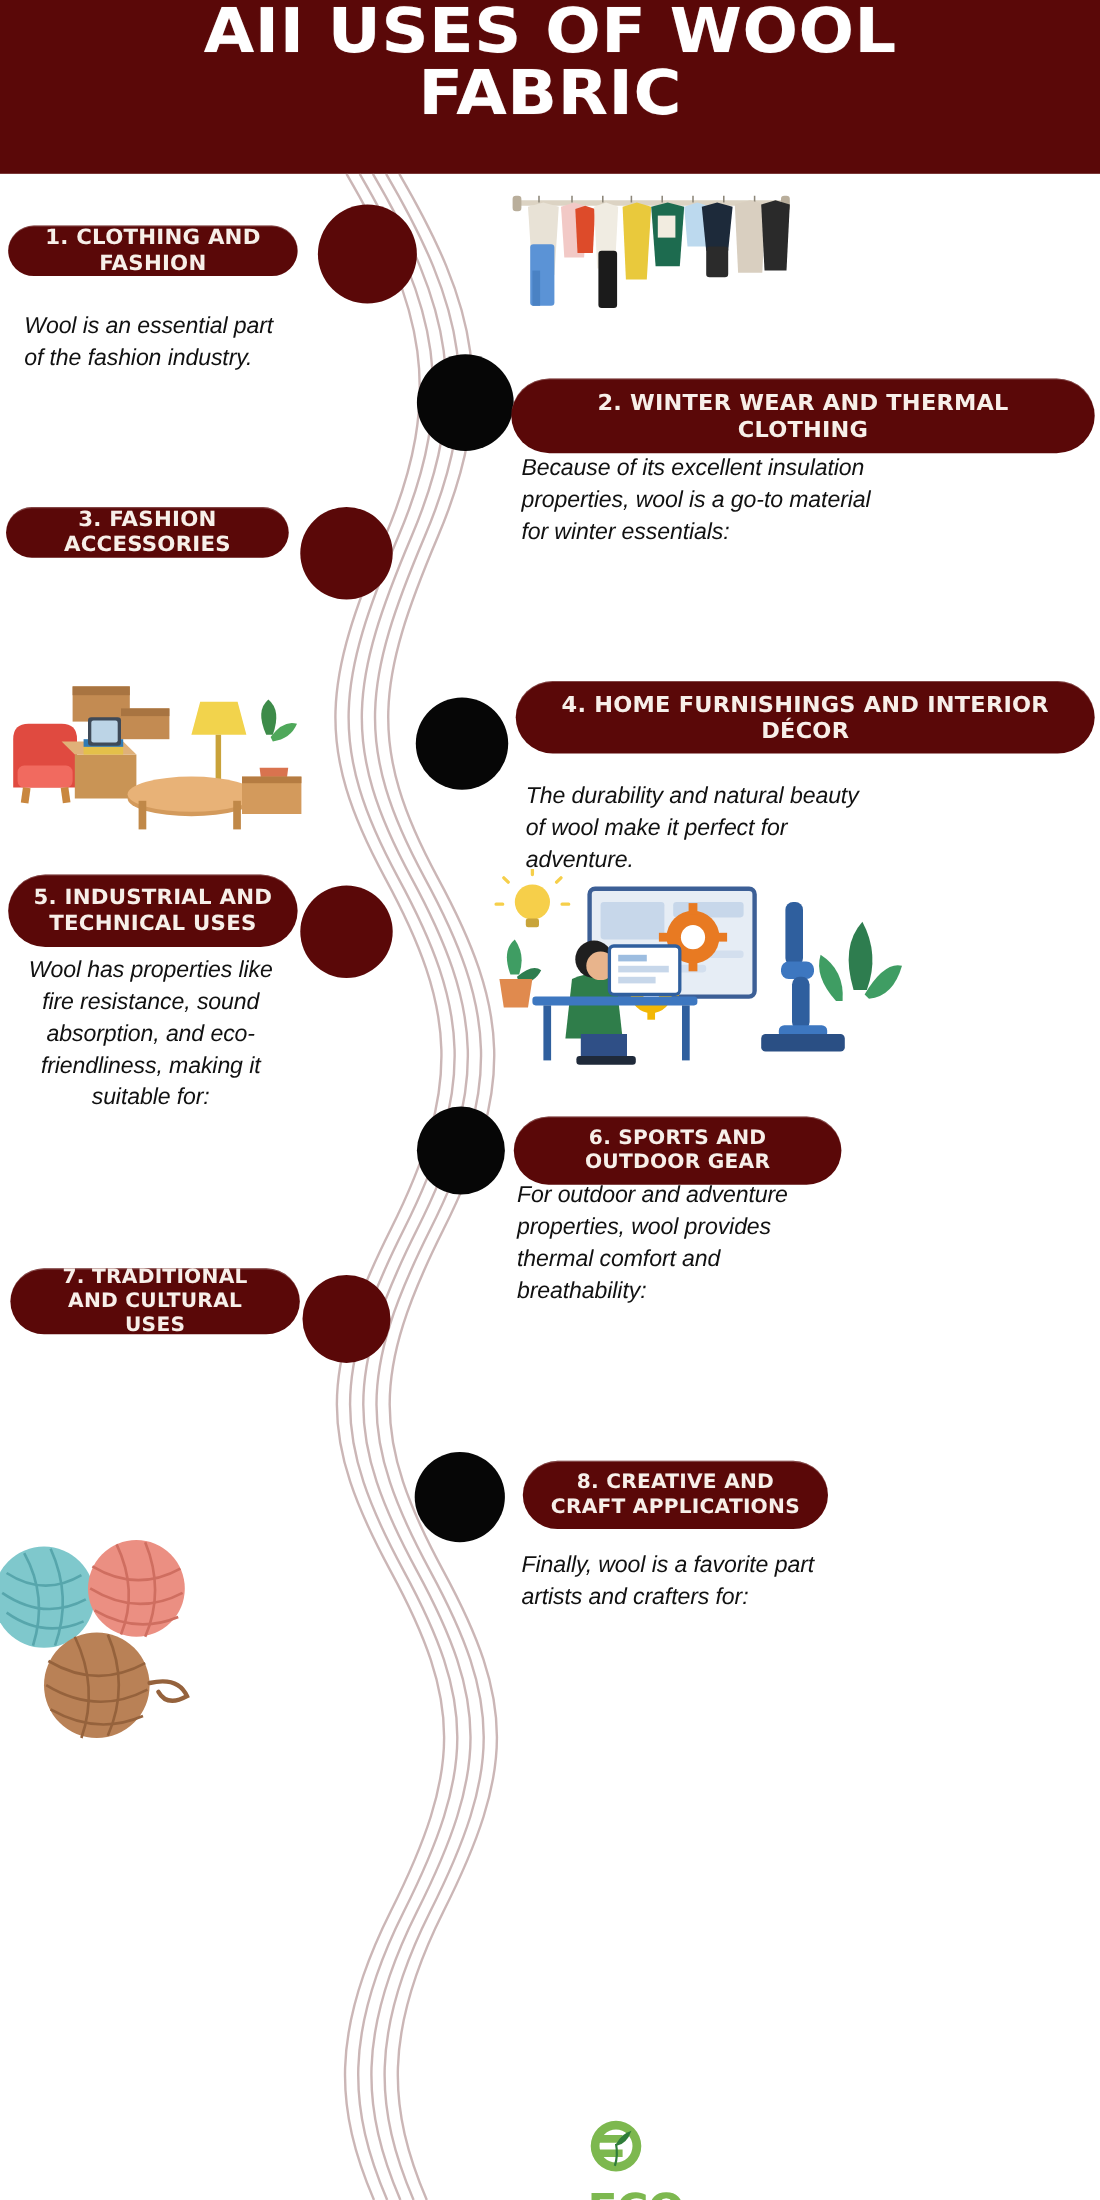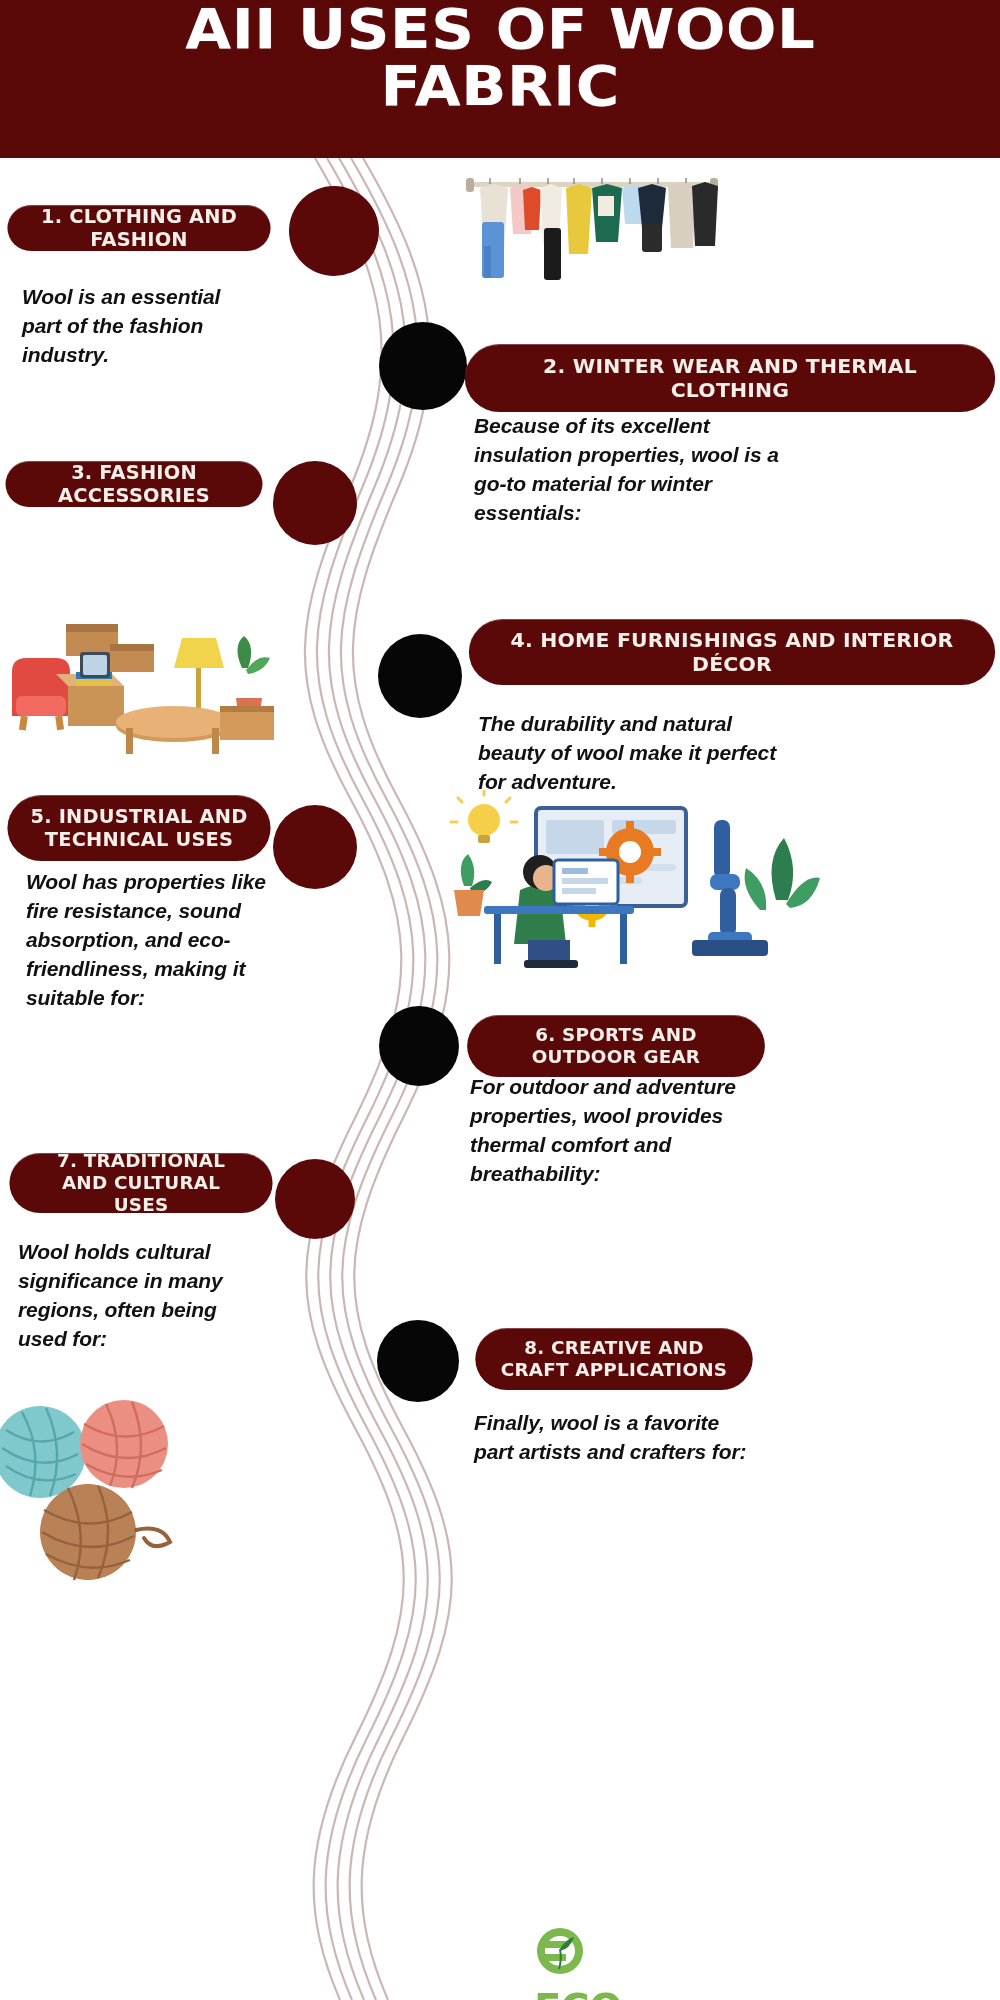--- a/index.html
+++ b/index.html
@@ -65,21 +65,21 @@
     transform:scaleX(1.02);
     box-shadow:0 1px 0 rgba(255,255,255,0.25) inset;
   }
 
   
   .para{
     position:absolute;
     color:#111111;
     font-family:"Liberation Sans",sans-serif;
     font-style:italic;
-    font-weight:bold;
+    font-weight:normal;
     font-size:21px;
     line-height:1.38;
     letter-spacing:-0.1px;
   }
 
   
   .illus{position:absolute;}
   .illus svg{display:block;}
 
   
@@ -201,21 +201,21 @@
 
       <rect x="214" y="96" width="54" height="34" fill="#d39a5c"></rect>
       <rect x="214" y="96" width="54" height="6" fill="#b57c42"></rect>
     </svg>
   </div>
 
   <div class="pill" style="left:474px;top:619px;width:516px;height:66px;font-size:20px;">4. HOME FURNISHINGS AND INTERIOR DÉCOR</div>
   <div class="para" style="left:478px;top:710px;width:310px;">The durability and natural beauty of wool make it perfect for adventure.</div>
 
   <div class="pill" style="left:10px;top:795px;width:258px;height:66px;font-size:19px;">5. INDUSTRIAL AND TECHNICAL USES</div>
-  <div class="para" style="left:26px;top:868px;width:246px;">Wool has properties like fire resistance, sound absorption, and eco-friendliness, making it suitable for:</div>
+  <div class="para" style="left:14px;top:868px;width:246px;text-align:center;">Wool has properties like fire resistance, sound absorption, and eco-friendliness, making it suitable for:</div>
 
   <div class="illus" style="left:424px;top:790px;width:400px;height:200px;">
     <svg width="400" height="200" viewBox="0 0 400 200" xmlns="http://www.w3.org/2000/svg">
 
       <rect x="112" y="18" width="150" height="98" rx="5" fill="#e6edf5" stroke="#3c5f96" stroke-width="4"></rect>
       <rect x="122" y="30" width="58" height="34" rx="3" fill="#c7d7ea"></rect>
       <rect x="188" y="30" width="64" height="14" rx="3" fill="#c7d7ea"></rect>
       <rect x="188" y="50" width="40" height="10" rx="3" fill="#cfdcec"></rect>
       <rect x="122" y="74" width="130" height="7" rx="3" fill="#d3dfee"></rect>
       <rect x="122" y="87" width="96" height="7" rx="3" fill="#d3dfee"></rect>
@@ -275,21 +275,20 @@
       <rect x="138" y="78" width="26" height="6" fill="#9dbde0"></rect>
       <rect x="138" y="88" width="46" height="6" fill="#c7d7ea"></rect>
       <rect x="138" y="98" width="34" height="6" fill="#c7d7ea"></rect>
     </svg>
   </div>
 
   <div class="pill" style="left:470px;top:1015px;width:292px;height:62px;font-size:18px;">6. SPORTS AND OUTDOOR GEAR</div>
   <div class="para" style="left:470px;top:1073px;width:278px;">For outdoor and adventure properties, wool provides thermal comfort and breathability:</div>
 
   <div class="pill" style="left:12px;top:1153px;width:258px;height:60px;font-size:18px;">7. TRADITIONAL AND CULTURAL USES</div>
-  <div class="para" style="left:18px;top:1238px;width:240px;">Wool holds cultural significance in many regions, often being used for:</div>
 
   <div class="illus" style="left:0px;top:1390px;width:230px;height:210px;">
     <svg width="230" height="210" viewBox="0 0 230 210" xmlns="http://www.w3.org/2000/svg">
 
       <circle cx="40" cy="62" r="46" fill="#7fc8cc"></circle>
       <g stroke="#57a6ac" stroke-width="2.4" fill="none">
         <path d="M6 40 q34 22 68 2"></path>
         <path d="M2 58 q38 26 76 6"></path>
         <path d="M6 76 q34 24 70 8"></path>
         <path d="M22 22 q22 40 8 84"></path>

